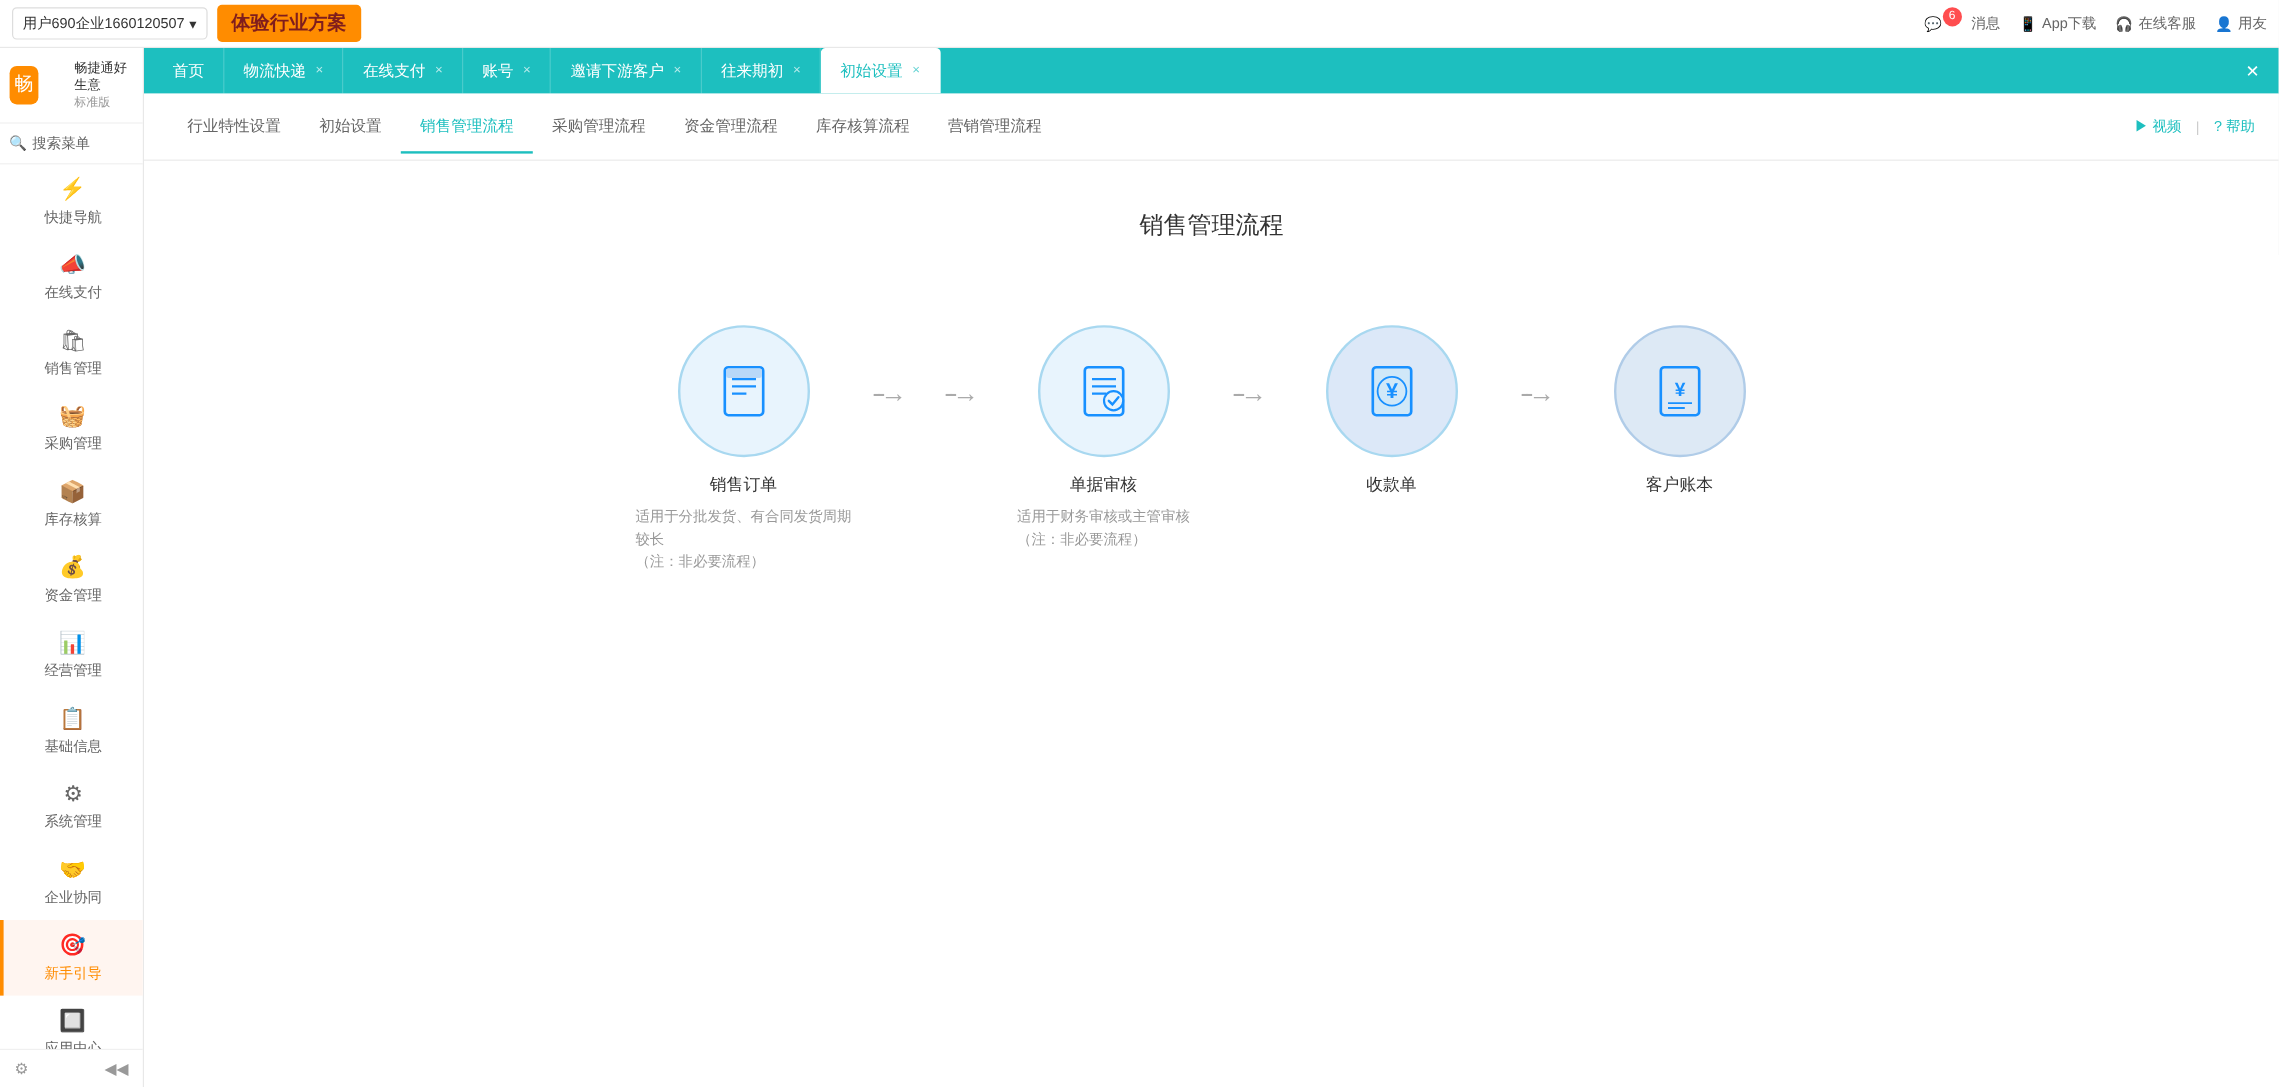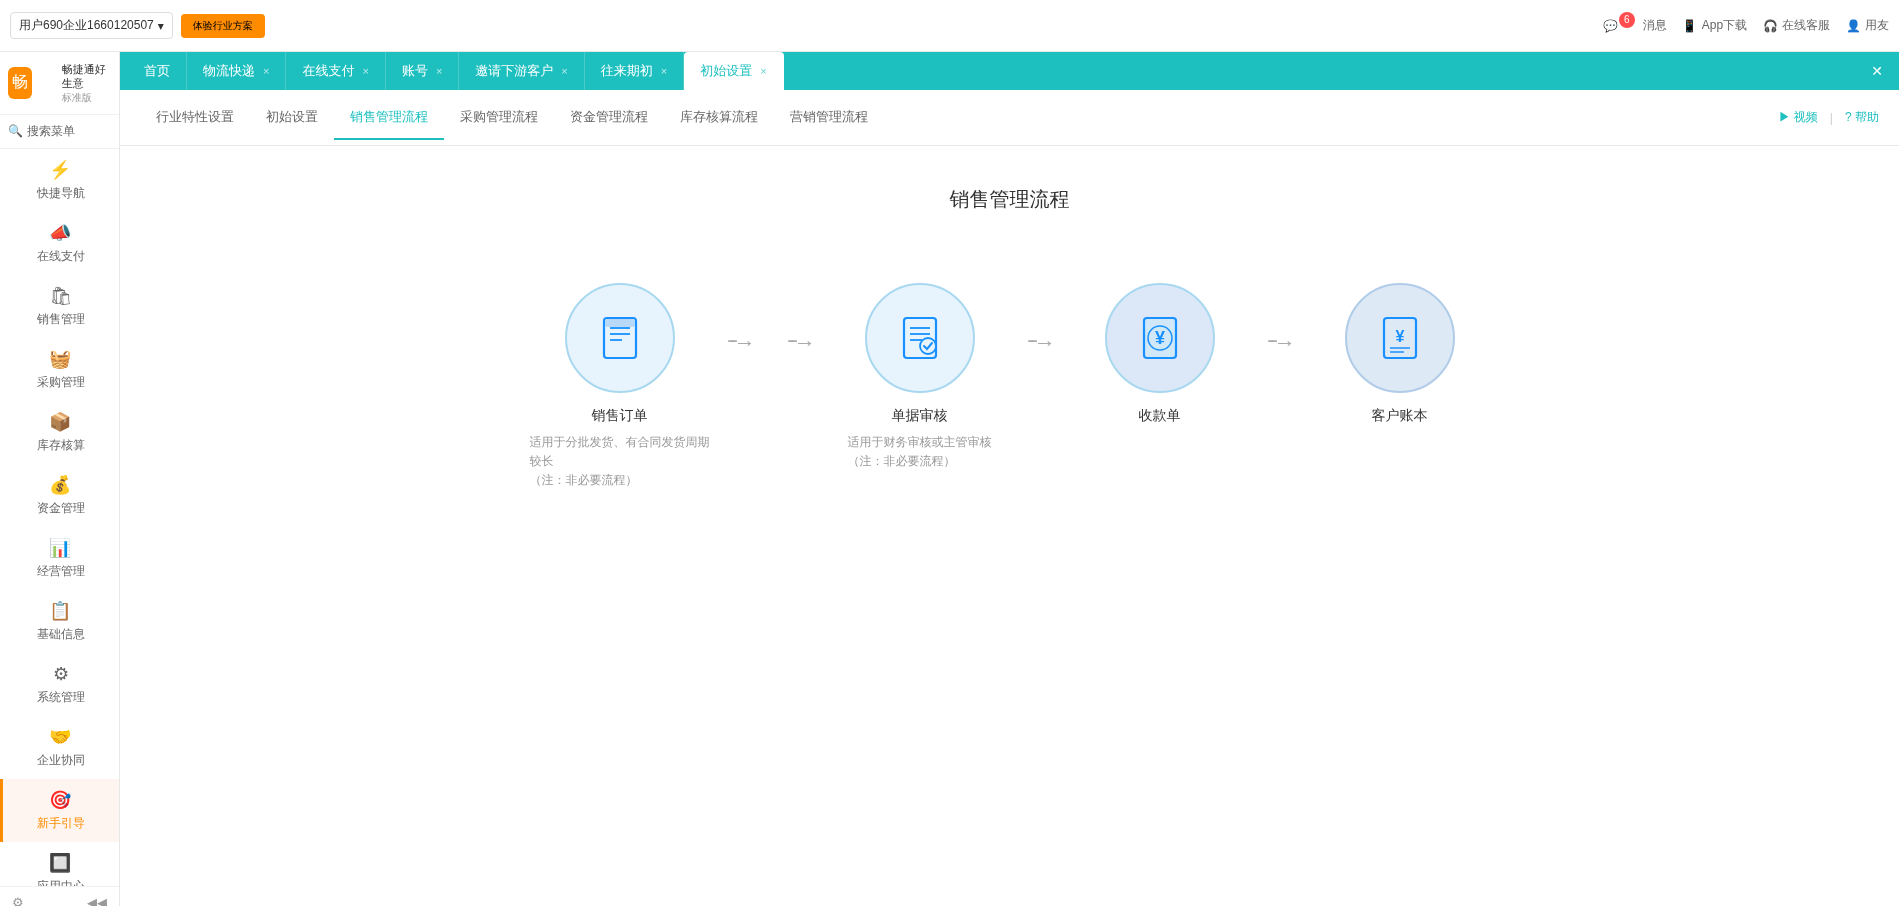--- a/index.html
+++ b/index.html
@@ -1,20 +1,20 @@
 <!DOCTYPE html>
 <html><head>
   <meta charset="utf-8">
   <style>
     * { box-sizing: border-box; margin: 0; padding: 0; }
     body { font-family: "Microsoft YaHei", "PingFang SC", sans-serif; font-size: 13px; background: #f5f5f5; color: #333; height: 906px; overflow: hidden; }
 
     
     .top-bar {
-      height: 52px;
+      height: 40px;
       background: #fff;
       border-bottom: 1px solid #e8e8e8;
       display: flex;
       align-items: center;
       justify-content: space-between;
       padding: 0 10px 0 0;
     }
     .top-bar-left {
       display: flex;
       align-items: center;
@@ -28,26 +28,27 @@
       font-size: 12px;
       color: #333;
       background: #fff;
       display: flex;
       align-items: center;
       gap: 4px;
       cursor: pointer;
     }
     .trial-btn {
       background: #ff8c00;
-      color: #000000;
+      color: #7f1d1d;
       border: none;
       border-radius: 4px;
       padding: 5px 12px;
-      font-size: 10px;
-      cursor: pointer;
+      font-size: 16px;
+      cursor: pointer;
+      font-weight: bold;
     }
     .top-bar-right {
       display: flex;
       align-items: center;
       gap: 16px;
       font-size: 12px;
       color: #666;
     }
     .top-bar-right .icon-group {
       display: flex;

